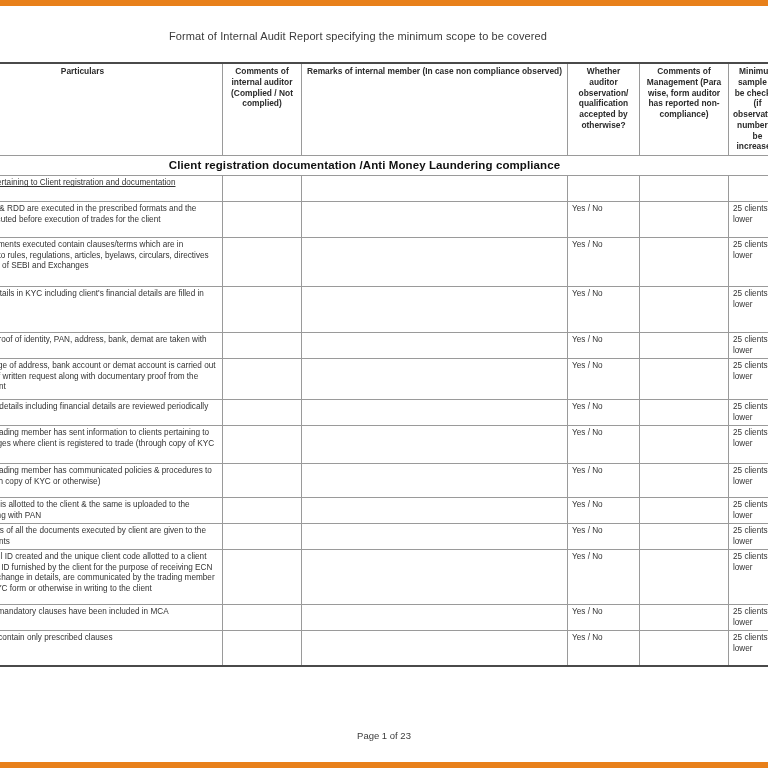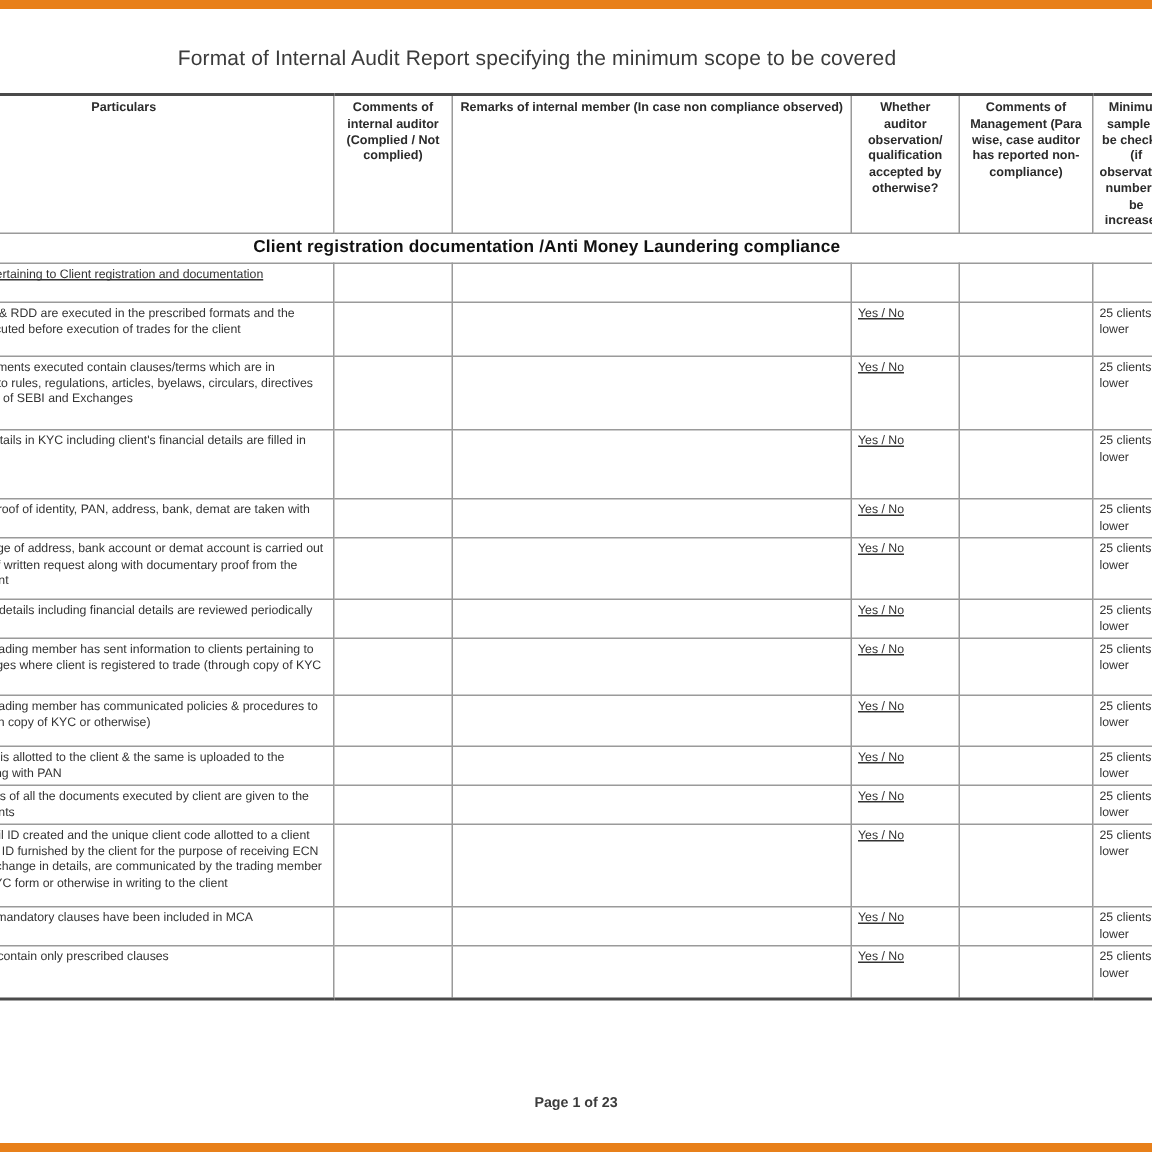--- a/index.html
+++ b/index.html
@@ -39,21 +39,21 @@
     height: 6px;
     background: #e8801a;
   }
 
   .doc-title {
     position: absolute;
     top: 30px;
     left: 0;
     width: 716px;
     text-align: center;
-    font-size: 14px;
+    font-size: 11px;
     color: #3b3b3b;
     font-family: "Liberation Sans", sans-serif;
     letter-spacing: 0.1px;
   }
 
   
   .audit-table {
     position: absolute;
     top: 62px;
     left: -58px;
@@ -110,21 +110,21 @@
   .justified {
     text-align: justify;
     text-justify: inter-word;
     hyphens: none;
   }
   .underline-head {
     text-decoration: underline;
     text-align: justify;
     text-justify: inter-word;
   }
-  .ctr { text-align: center; text-decoration: underline; }
+  .ctr { text-align: center; }
 
   .r-h1 td { height: 26px; }
   .r-h2 td { height: 36px; }
   .r-h3 td { height: 49px; }
   .r-h4 td { height: 46px; }
   .r-h5 td { height: 24px; }
   .r-h6 td { height: 41px; }
   .r-h7 td { height: 25px; }
   .r-h8 td { height: 38px; }
   .r-h9 td { height: 34px; }
@@ -135,21 +135,21 @@
   .r-h14 td { height: 35px; }
 
   .page-footer {
     position: absolute;
     top: 730px;
     left: 0;
     width: 768px;
     text-align: center;
     font-size: 9.5px;
     color: #3b3b3b;
-    font-weight: bold;
+    font-weight: normal;
   }
 </style>
 </head>
 <body>
 
 <div class="page-wrap">
 
   <div class="top-rule"></div>
 
   <div class="doc-title">Format of Internal Audit Report specifying the minimum scope to be covered</div>
@@ -162,21 +162,21 @@
       <col class="c-whether">
       <col class="c-mgmt">
       <col class="c-minimum">
     </colgroup>
     <thead>
       <tr>
         <td>Particulars</td>
         <td>Comments of internal auditor (Complied / Not complied)</td>
         <td>Remarks of internal member (In case non compliance observed)</td>
         <td>Whether auditor observation/ qualification accepted by otherwise?</td>
-        <td>Comments of Management (Para wise, case auditor has reported non-compliance)</td>
+        <td>Comments of Management (Para wise, form auditor has reported non-compliance)</td>
         <td>Minimum sample to be checked (if observations, number to be increased)</td>
       </tr>
     </thead>
     <tbody>
       <tr class="section-row">
         <td colspan="6">Client registration documentation /Anti Money Laundering  compliance</td>
       </tr>
     <tr class="r-h1">
           <td class="underline-head">Compliance pertaining to Client registration and documentation</td>
           <td></td>

